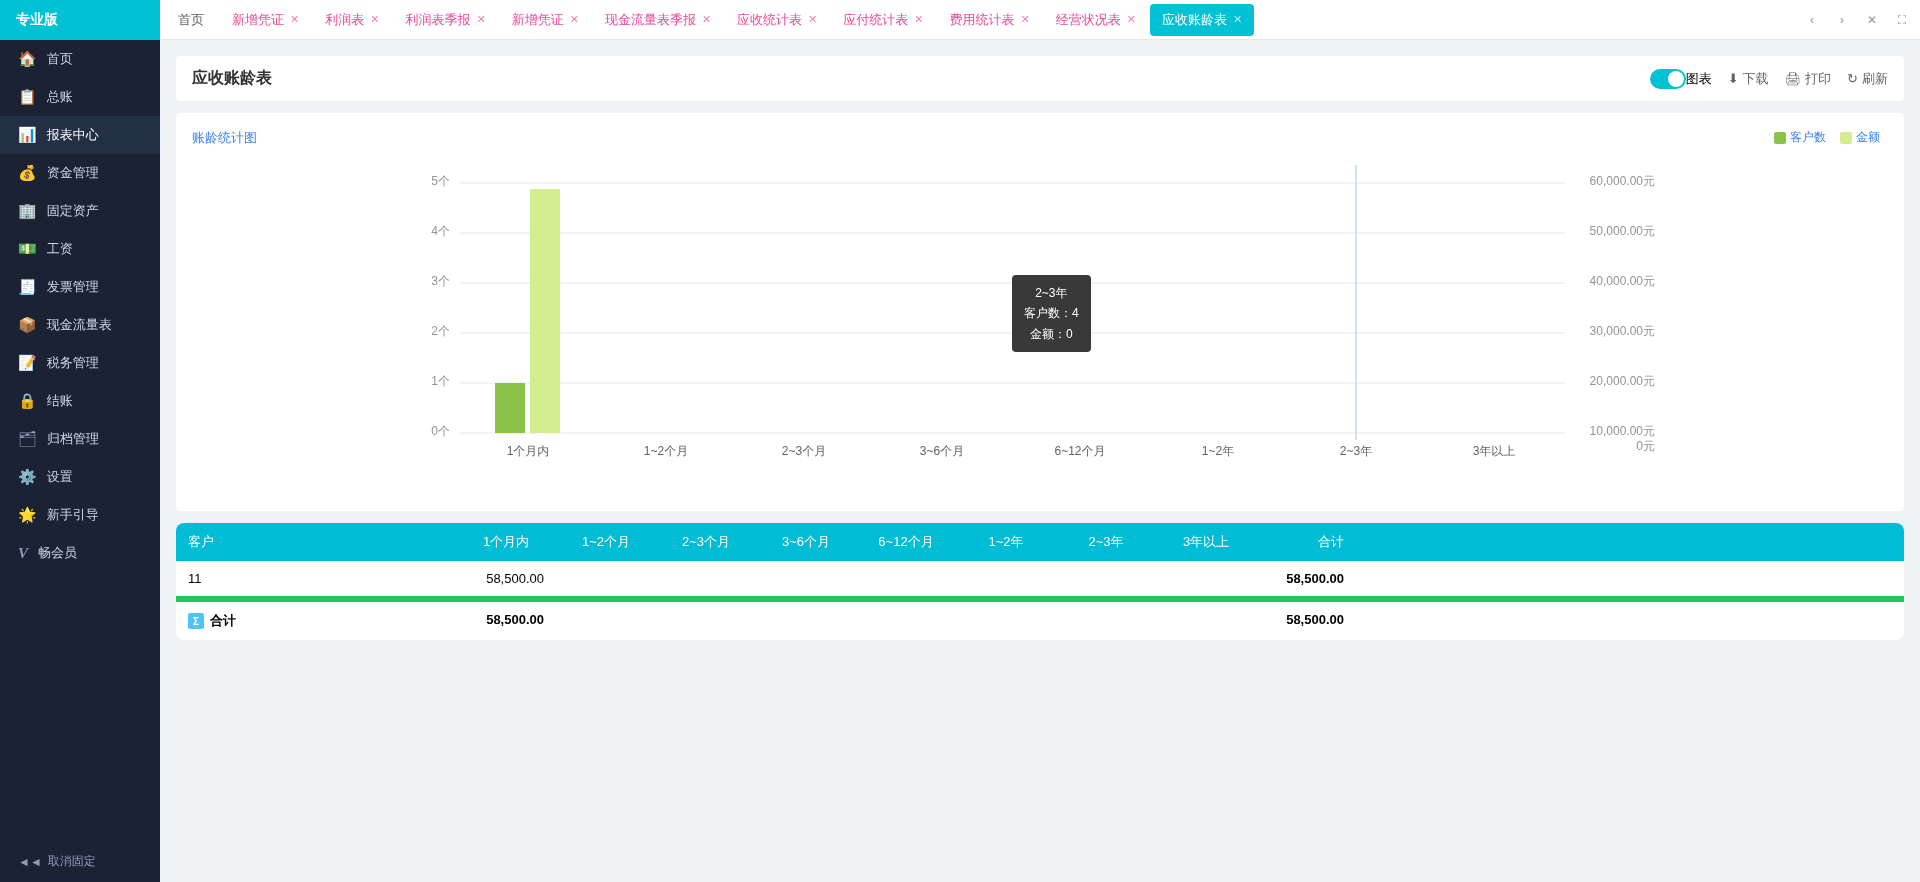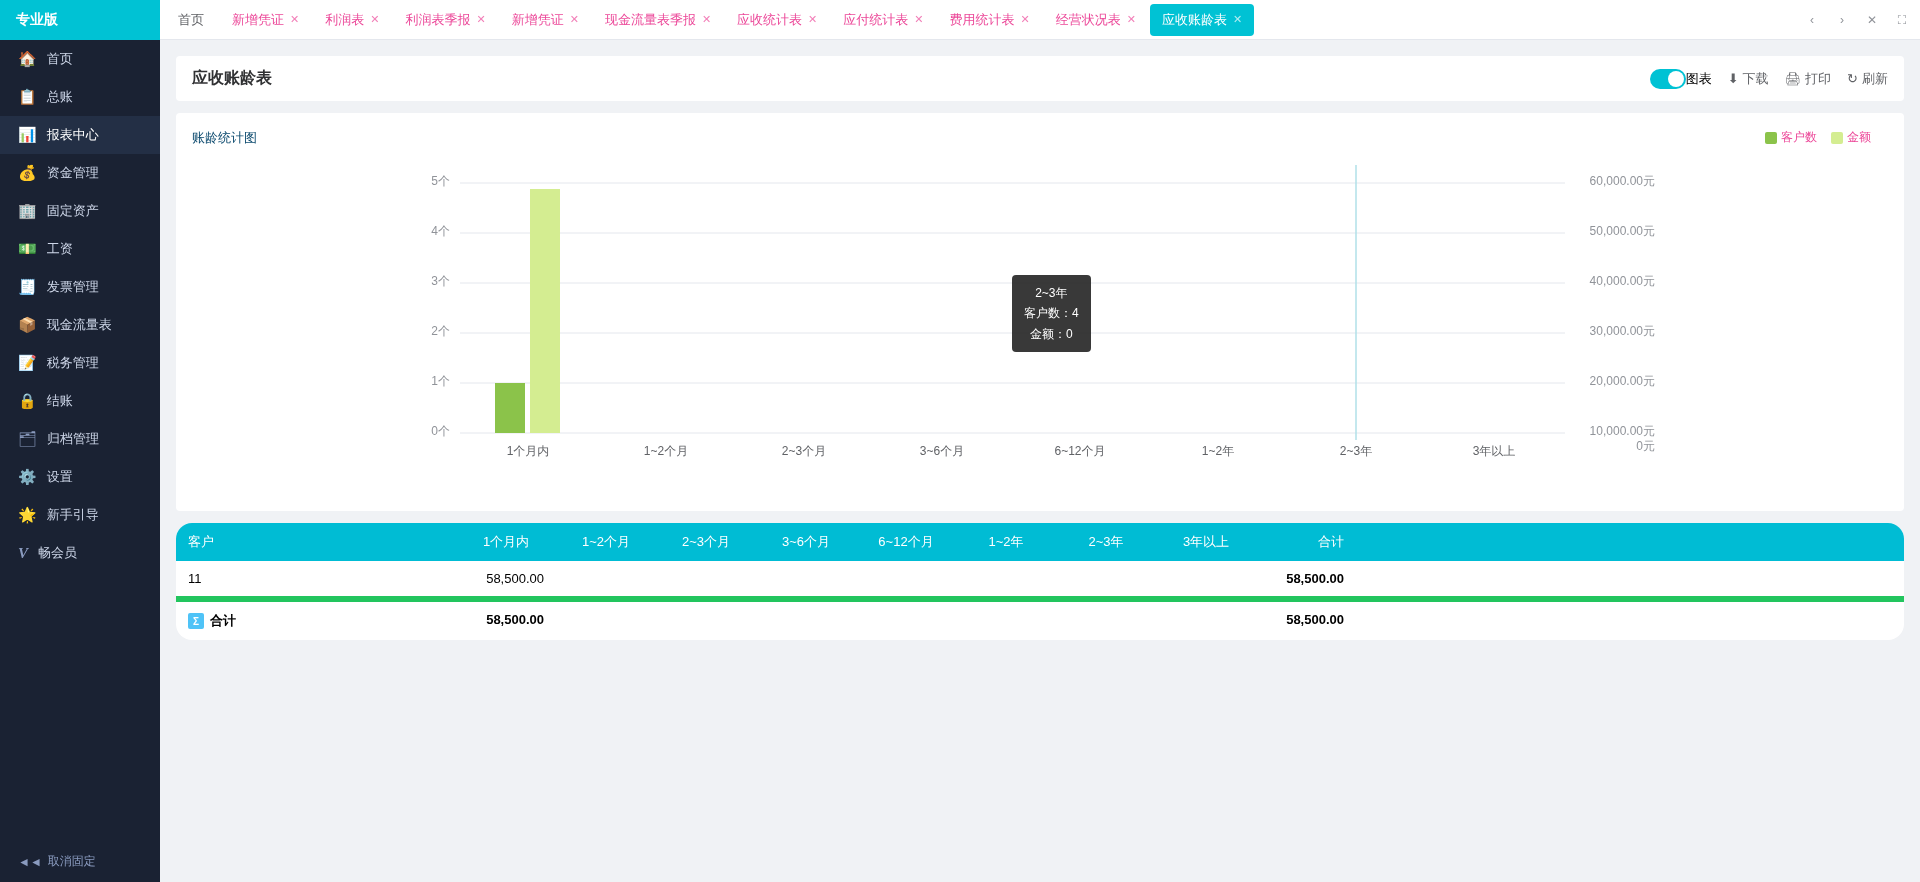--- a/index.html
+++ b/index.html
@@ -177,32 +177,32 @@
     
     .chart-area {
       background: #fff;
       border-radius: 4px;
       padding: 16px;
       margin-bottom: 12px;
       position: relative;
     }
     .chart-title {
       font-size: 13px;
-      color: #0c4a6e;
+      color: #3b82f6;
       margin-bottom: 8px;
     }
     .chart-legend {
       position: absolute;
       top: 16px;
-      right: 33px;
+      right: 24px;
       display: flex;
       gap: 14px;
       align-items: center;
       font-size: 12px;
-      color: #ec4899;
+      color: #3b82f6;
     }
     .legend-item {
       display: flex;
       align-items: center;
       gap: 4px;
     }
     .legend-dot {
       width: 12px;
       height: 12px;
       border-radius: 2px;
@@ -212,21 +212,21 @@
     .chart-svg-container {
       width: 100%;
       height: 340px;
       position: relative;
       text-align: center;
     }
 
     
     .data-table {
       background: #fff;
-      border-radius: 16px;
+      border-radius: 8px;
       overflow: hidden;
     }
     .table-header {
       display: grid;
       grid-template-columns: 280px 100px 100px 100px 100px 100px 100px 100px 100px 100px;
       background: #00bcd4;
       color: #fff;
       font-size: 13px;
     }
     .table-row {

